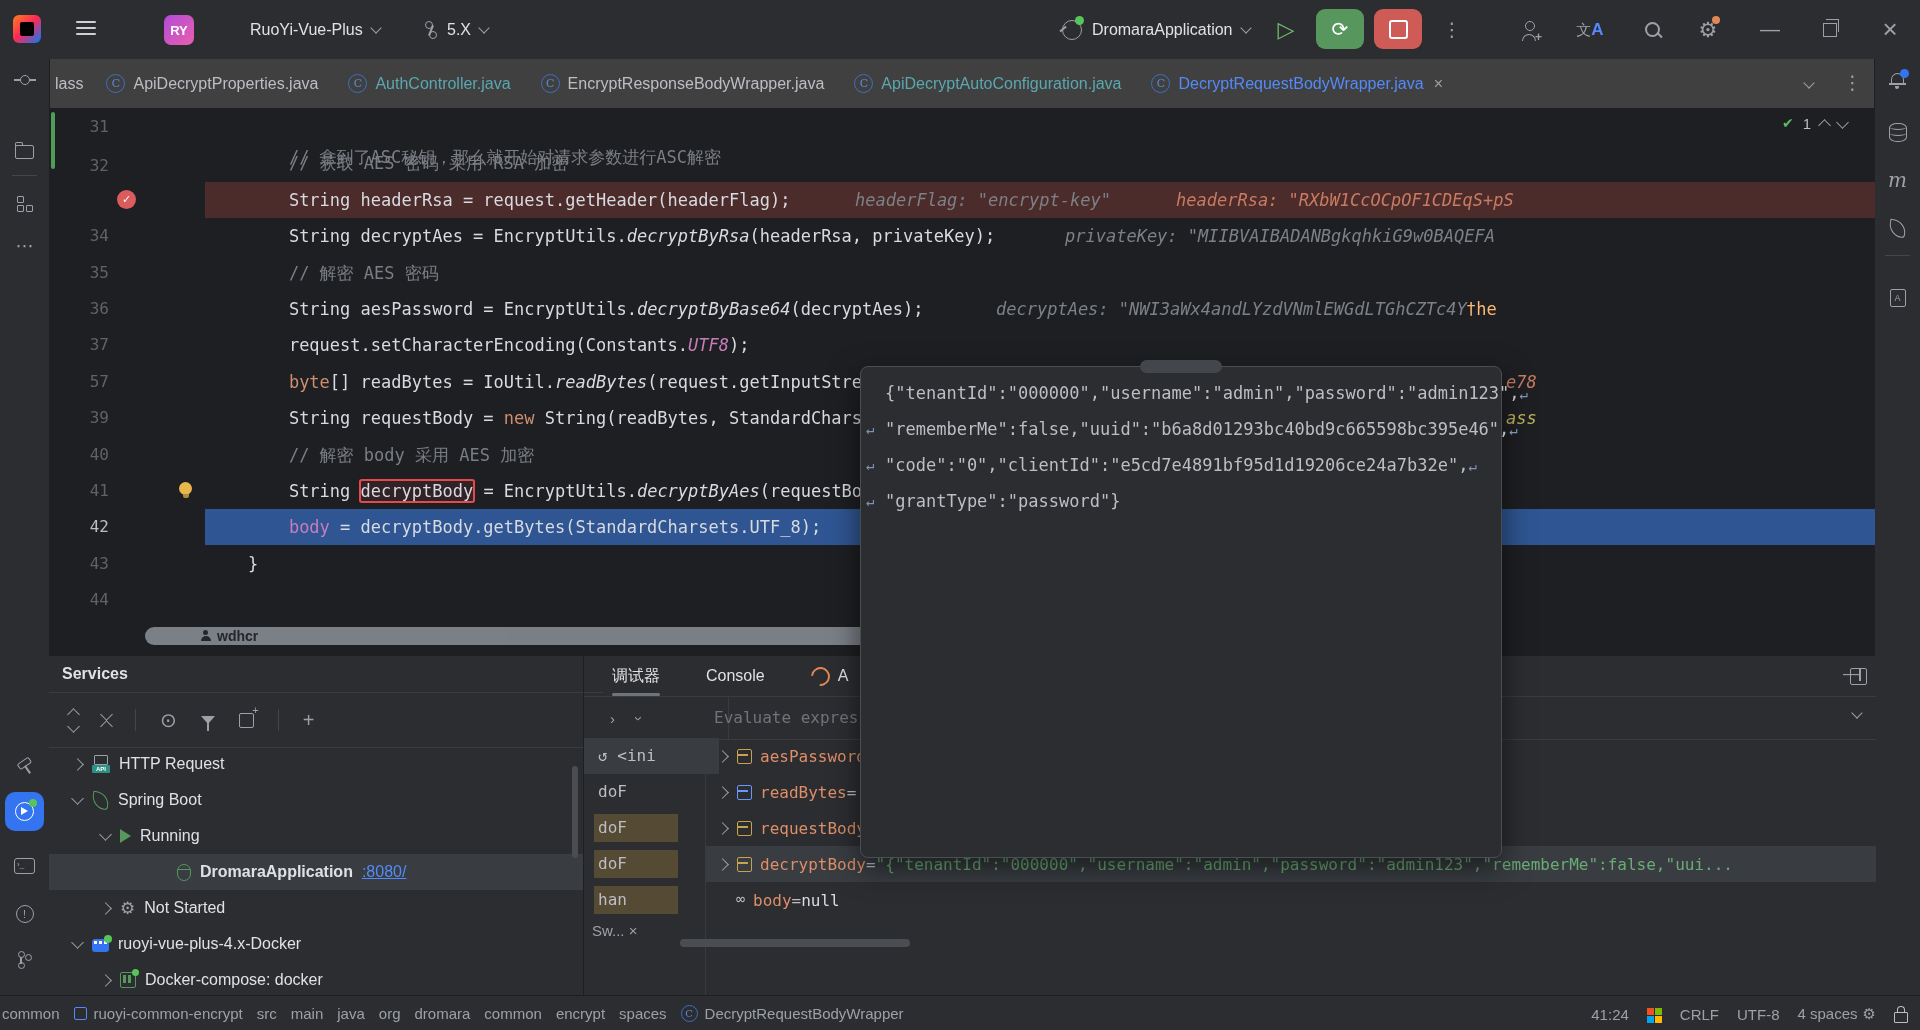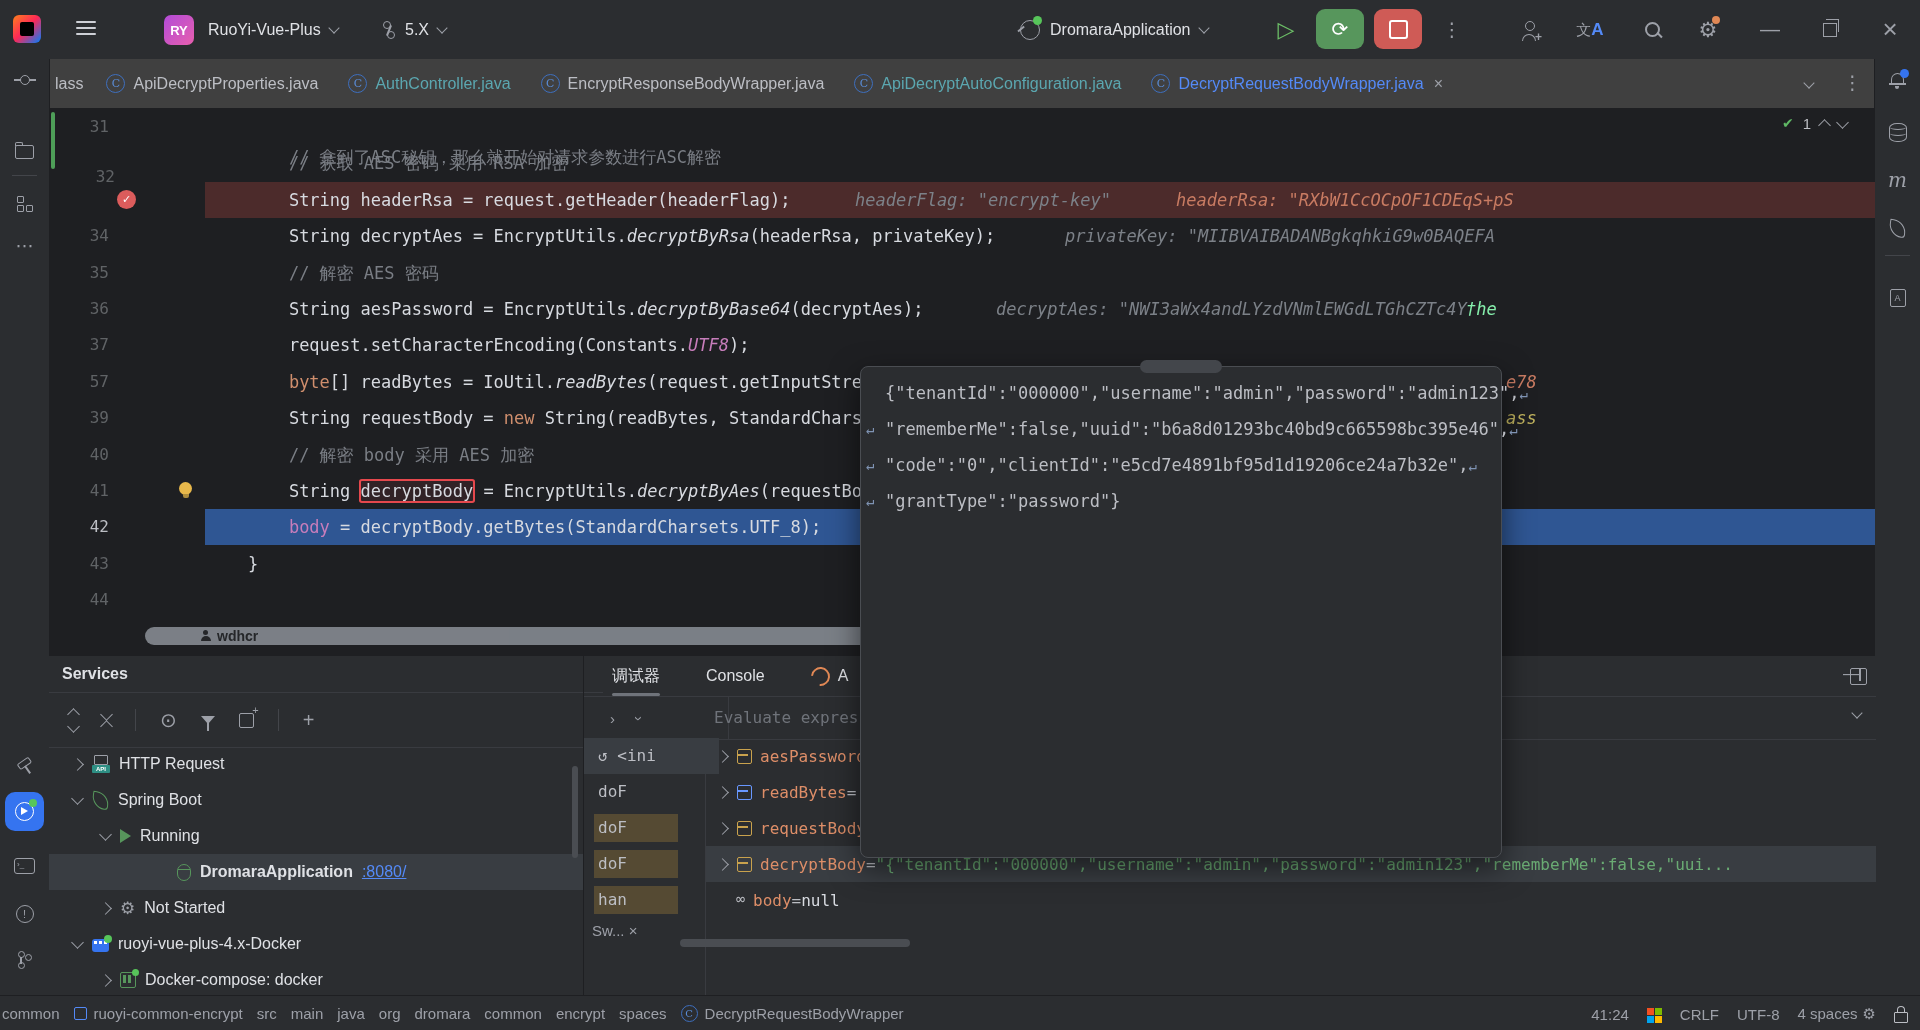--- a/index.html
+++ b/index.html
@@ -1,21 +1,21 @@
 <!DOCTYPE html>
 <html><head>
 <meta charset="utf-8">
 <style>
   html,body{margin:0;padding:0;background:#1e1f22;width:1920px;height:1030px;overflow:hidden;
     font-family:"Liberation Sans","DejaVu Sans",sans-serif;-webkit-font-smoothing:antialiased;}
   #app{position:absolute;inset:0;width:1920px;height:1030px;background:#1e1f22;color:#bcbec4;}
 
   
   #titlebar{position:absolute;left:0;top:0;width:1920px;height:59px;background:#2b2d30;}
-  .tb-item{position:absolute;top:0;height:59px;display:flex;align-items:center;color:#dfe1e5;font-size:16px;}
+  .tb-item{position:absolute;top:0;height:59px;display:flex;align-items:center;color:#dfe1e5;font-size:16px;margin-left:42px;}
   #ij-logo{left:13px;top:15px;width:28px;height:28px;border-radius:6px;position:absolute;
     background:linear-gradient(135deg,#fc801d 0%,#fe2857 48%,#007eff 100%);}
   #ij-logo::after{content:"";position:absolute;inset:7px;background:#000;border-radius:2px;}
   .hamb{position:absolute;left:76px;top:21px;width:20px;height:16px;}
   .hamb i{display:block;height:2px;background:#ced0d6;margin-bottom:4px;border-radius:1px;}
   #ry-badge{position:absolute;left:164px;top:15px;width:30px;height:30px;border-radius:7px;
     background:linear-gradient(135deg,#b24bd8,#e85fae);color:#fff;font-weight:bold;font-size:13px;
     display:flex;align-items:center;justify-content:center;}
   .chev{display:inline-block;width:7px;height:7px;border-right:1.7px solid #9da0a8;border-bottom:1.7px solid #9da0a8;transform:rotate(45deg);margin-left:9px;margin-top:-4px;}
   .branch-ic{display:inline-block;width:14px;height:18px;position:relative;margin-right:9px;}
@@ -98,21 +98,21 @@
   #editor{position:absolute;left:49px;top:108px;width:1826px;height:547px;background:#1e1f22;}
   .row-hl{position:absolute;left:156px;right:0;height:36px;}
   .row-hl.red{background:#4c2b2b;}
   .row-hl.blue{background:#2f5693;}
   .lnum{position:absolute;left:0;width:60px;text-align:right;color:#606366;font-size:16px;font-family:"DejaVu Sans Mono",monospace;}
   .lnum.cur{color:#bcbec4;}
   .codeline{position:absolute;left:158px;right:0;height:36px;line-height:36px;font-size:17px;white-space:pre;font-family:"DejaVu Sans Mono",monospace;}
   .tk-pl{color:#d7dae0;} .tk-cm{color:#7a7e85;} .tk-kw{color:#cf8e6d;}
   .tk-it{color:#d7dae0;font-style:italic;} .tk-fd{color:#c77dbb;} .tk-fdit{color:#c77dbb;font-style:italic;}
   .tk-hint{color:#7c8188;font-style:italic;position:absolute;} .tk-hintred{color:#c87b62;font-style:italic;position:absolute;}
-  .tk-tealfrag{color:#86efac;font-style:italic;position:absolute;}
+  .tk-tealfrag{color:#fdba74;position:absolute;}
   .tk-box{color:#d7dae0;box-shadow:0 0 0 2px #e5484d;background:rgba(229,72,77,.10);border-radius:1px;}
   .frag{position:absolute;font-size:17px;font-style:italic;font-family:"DejaVu Sans Mono",monospace;line-height:36px;}
   .fragorange{color:#c87b62;} .fragyellow{color:#c0b35e;}
   #vcs-bar{position:absolute;left:2px;top:4px;width:4px;height:57px;background:#4e9e58;border-radius:2px;}
   #bp-dot{position:absolute;left:68px;width:19px;height:19px;border-radius:50%;background:#db5c5c;color:#fff;font-size:11px;display:flex;align-items:center;justify-content:center;}
   #bulb{position:absolute;left:130px;width:13px;height:13px;border-radius:50%;background:#e8b84b;}
   #bulb::after{content:"";position:absolute;left:3.5px;top:12px;width:6px;height:4px;background:#ad8c3d;border-radius:0 0 2px 2px;}
   #insp{position:absolute;right:28px;top:2px;height:26px;display:flex;align-items:center;gap:9px;color:#bcbec4;font-size:15px;}
   #insp .ok{color:#5fb865;font-size:14px;}
   #insp .cv{width:8px;height:8px;border-right:1.7px solid #9da0a8;border-bottom:1.7px solid #9da0a8;}
@@ -375,21 +375,21 @@
     <div id="vcs-bar"></div>
     <div id="insp">
       <span class="ok">✔</span>
       <span>1</span>
       <span class="cv up"></span>
       <span class="cv dn"></span>
     </div>
     <div id="editor-lines">
         <div class="lnum" style="top: 1px; line-height: 36px;">31</div>
         <div class="codeline" style="top: 1px; margin-top: 30px;"><span>        </span><span class="tk-cm">// 拿到了ASC秘钥，那么就开始对请求参数进行ASC解密</span></div>
-        <div class="lnum" style="top: 51px; line-height: 36px; margin-left: 6px;">32</div>
+        <div class="lnum" style="top: 40px; line-height: 36px;">32</div>
         <div class="codeline" style="top: 37.4px;"><span>        </span><span class="tk-cm">// 获取 AES 密码 采用 RSA 加密</span></div>
         <div class="row-hl red" style="top: 73.8px;"></div>
         <div id="bp-dot" style="top: 81.8px;">✓</div>
         <div class="codeline" style="top: 73.8px;"><span>        </span><span class="tk-pl">String headerRsa = request.getHeader(headerFlag);</span><span class="tk-hint" style="left: 648px; top: 0px;">headerFlag: "encrypt-key"</span><span class="tk-hintred" style="left: 969px; top: 0px;">headerRsa: "RXbW1CcOCpOF1CDEqS+pS</span></div>
         <div class="lnum" style="top: 110.2px; line-height: 36px;">34</div>
         <div class="codeline" style="top: 110.2px;"><span>        </span><span class="tk-pl">String decryptAes = EncryptUtils.</span><span class="tk-it">decryptByRsa</span><span class="tk-pl">(headerRsa, privateKey);</span><span class="tk-hint" style="left: 858px; top: 0px;">privateKey: "MIIBVAIBADANBgkqhkiG9w0BAQEFA</span></div>
         <div class="lnum" style="top: 146.6px; line-height: 36px;">35</div>
         <div class="codeline" style="top: 146.6px;"><span>        </span><span class="tk-cm">// 解密 AES 密码</span></div>
         <div class="lnum" style="top: 183px; line-height: 36px;">36</div>
         <div class="codeline" style="top: 183px;"><span>        </span><span class="tk-pl">String aesPassword = EncryptUtils.</span><span class="tk-it">decryptByBase64</span><span class="tk-pl">(decryptAes);</span><span class="tk-hint" style="left: 789px; top: 0px; text-align: center;">decryptAes: "NWI3aWx4andLYzdVNmlEWGdLTGhCZTc4Y</span><span class="tk-tealfrag" style="left: 1259px; top: 0px;">†he</span></div>

